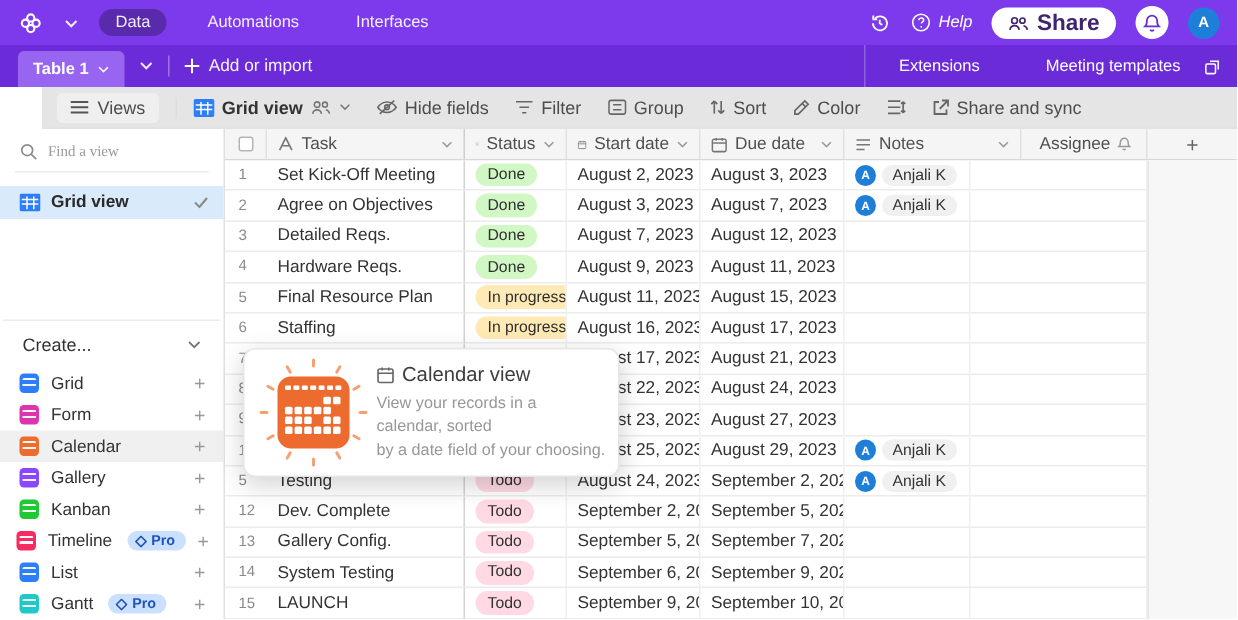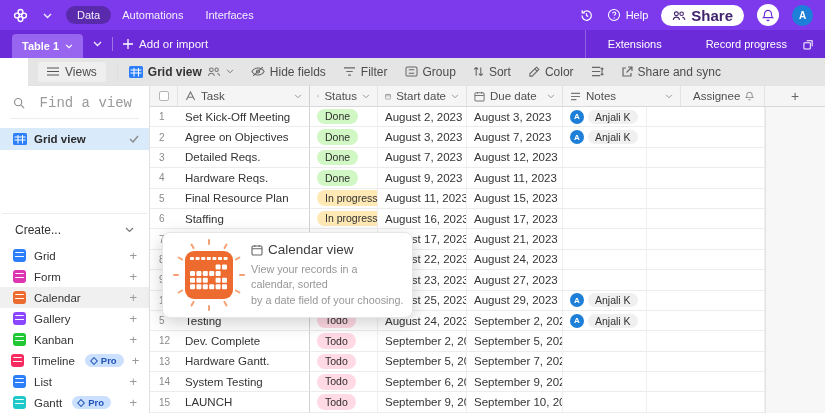--- a/index.html
+++ b/index.html
@@ -6,25 +6,25 @@
   html,body { width:825px; height:413px; }
   body { font-family:"Liberation Sans", sans-serif; background:#fff; overflow:hidden; }
   .app { position:relative; width:825px; height:413px; overflow:hidden; background:#fff; }
 
   
   .topbar { position:absolute; left:0; top:0; width:825px; height:30px;
     background:var(--topbar,#7C3AEC); display:flex; align-items:center; padding:0 12px; color:#fff; }
   .logo { width:17px; height:17px; margin-right:8px; flex:0 0 auto; }
   .app-title { font-size:13.5px; font-weight:bold; letter-spacing:.2px; }
   .title-chev { margin:2px 0 0 6px; opacity:.9; }
-  .tb-tabs { display:flex; align-items:center; margin-left:14px; gap:0; }
+  .tb-tabs { display:flex; align-items:center; margin-left:14px; gap:16px; }
   .tb-tab { font-size:11px; color:rgba(255,255,255,.92); padding:3px 11px; border-radius:11px; cursor:default; }
   .tb-tab.active { background:rgba(0,0,0,.27); }
   .tb-right { margin-left:auto; display:flex; align-items:center; gap:13px; }
-  .tb-help { display:flex; align-items:center; gap:5px; font-size:11px; }
+  .tb-help { display:flex; align-items:center; gap:5px; font-size:11px;font-style:italic; }
   .share-btn { background:#fff; color:#41246e; border-radius:12px; height:21px; padding:0 11px;
     display:flex; align-items:center; gap:5px; font-size:15px; font-weight:bold; }
   .bell-btn { width:22px; height:22px; border-radius:50%; background:#fff; display:flex; align-items:center; justify-content:center; }
   .avatar { width:21px; height:21px; border-radius:50%; background:var(--avatar,#1E7FD8);
     color:#fff; font-size:10px; font-weight:bold; display:flex; align-items:center; justify-content:center; }
 
   
   .tabbar { position:absolute; left:0; top:30px; width:825px; height:28px;
     background:var(--tabbar,#6C2BD9); display:flex; align-items:center; color:#fff; }
   .table-tab { align-self:flex-end; height:24px; margin-left:12px; padding:0 10px;
@@ -47,21 +47,21 @@
   .gv-label { font-weight:bold; color:#333; }
   .search-btn { margin-left:auto; display:flex; align-items:center; }
 
   
   .content { position:absolute; left:0; top:86px; width:825px; height:327px; display:flex; }
 
   
   .sidebar { width:150px; height:100%; background:#fff; border-right:1px solid #e0e0e0;
     display:flex; flex-direction:column; overflow:hidden; }
   .find-row { display:flex; align-items:center; gap:7px; padding:9px 12px 7px 13px; }
-  .find-row input { border:none; outline:none; font-size:14px; color:#333; width:100px; font-family:Liberation Mono, monospace;text-align:right; }
+  .find-row input { border:none; outline:none; font-size:10px; color:#333; width:100px; font-family:Liberation Serif, serif; }
   .find-row input::placeholder { color:#9a9a9a; }
   .side-div { border-bottom:1px solid #ececec; margin:0 10px; }
   .view-item { display:flex; align-items:center; gap:7px; padding:0 10px 0 13px; height:22px; margin-top:9px;
     background:var(--selected_view_bg,#D9EAFB); font-size:11.5px; color:#2a2a2a; font-weight:bold; }
   .view-item .chk { margin-left:auto; color:#8a8a8a; }
   .side-spacer { flex:1; }
   .create-row { display:flex; align-items:center; padding:9px 13px 6px 13px; font-size:12px; color:#333;
     border-top:1px solid #ececec; margin:0 2px; }
   .create-row .chev { margin-left:auto; color:#777; }
   .create-list { padding:2px 0 0 0; }
@@ -184,21 +184,21 @@
       <svg width="10" height="10" viewBox="0 0 10 10">
           <path d="M5 0v10M0 5h10" stroke="#fff" stroke-width="1.3"></path>
         </svg>
       <span>Add or import</span>
     </div>
     <div class="tabbar-right">
       <span>
           <span>Extensions</span>
         </span>
       <span>
-        <span>Record progress</span>
+        <span>Meeting templates</span>
         <svg width="11" height="11" viewBox="0 0 12 12" fill="none" stroke="#fff" stroke-width="1.1">
           <rect x="1" y="4" width="7" height="7" rx="1"></rect>
             <path d="M4 2h6v6"></path>
         </svg>
       </span>
     </div>
   </div>
 
   <div class="toolbar">
     <div class="views-btn">
@@ -573,21 +573,21 @@
             <div class="cell c2">
               <span class="pill" style="background: rgb(255, 217, 227);">Todo</span>
             </div>
             <div class="cell c3">September 2, 2023</div>
             <div class="cell c4">September 5, 2023</div>
             <div class="cell c5"></div>
             <div class="cell c6"></div>
           </div>
           <div class="grid-row">
             <div class="cell c0">13</div>
-            <div class="cell c1">Hardware Gantt.</div>
+            <div class="cell c1">Gallery Config.</div>
             <div class="cell c2">
               <span class="pill" style="background: rgb(255, 217, 227);">Todo</span>
             </div>
             <div class="cell c3">September 5, 2023</div>
             <div class="cell c4">September 7, 2023</div>
             <div class="cell c5"></div>
             <div class="cell c6"></div>
           </div>
           <div class="grid-row">
             <div class="cell c0">14</div>

